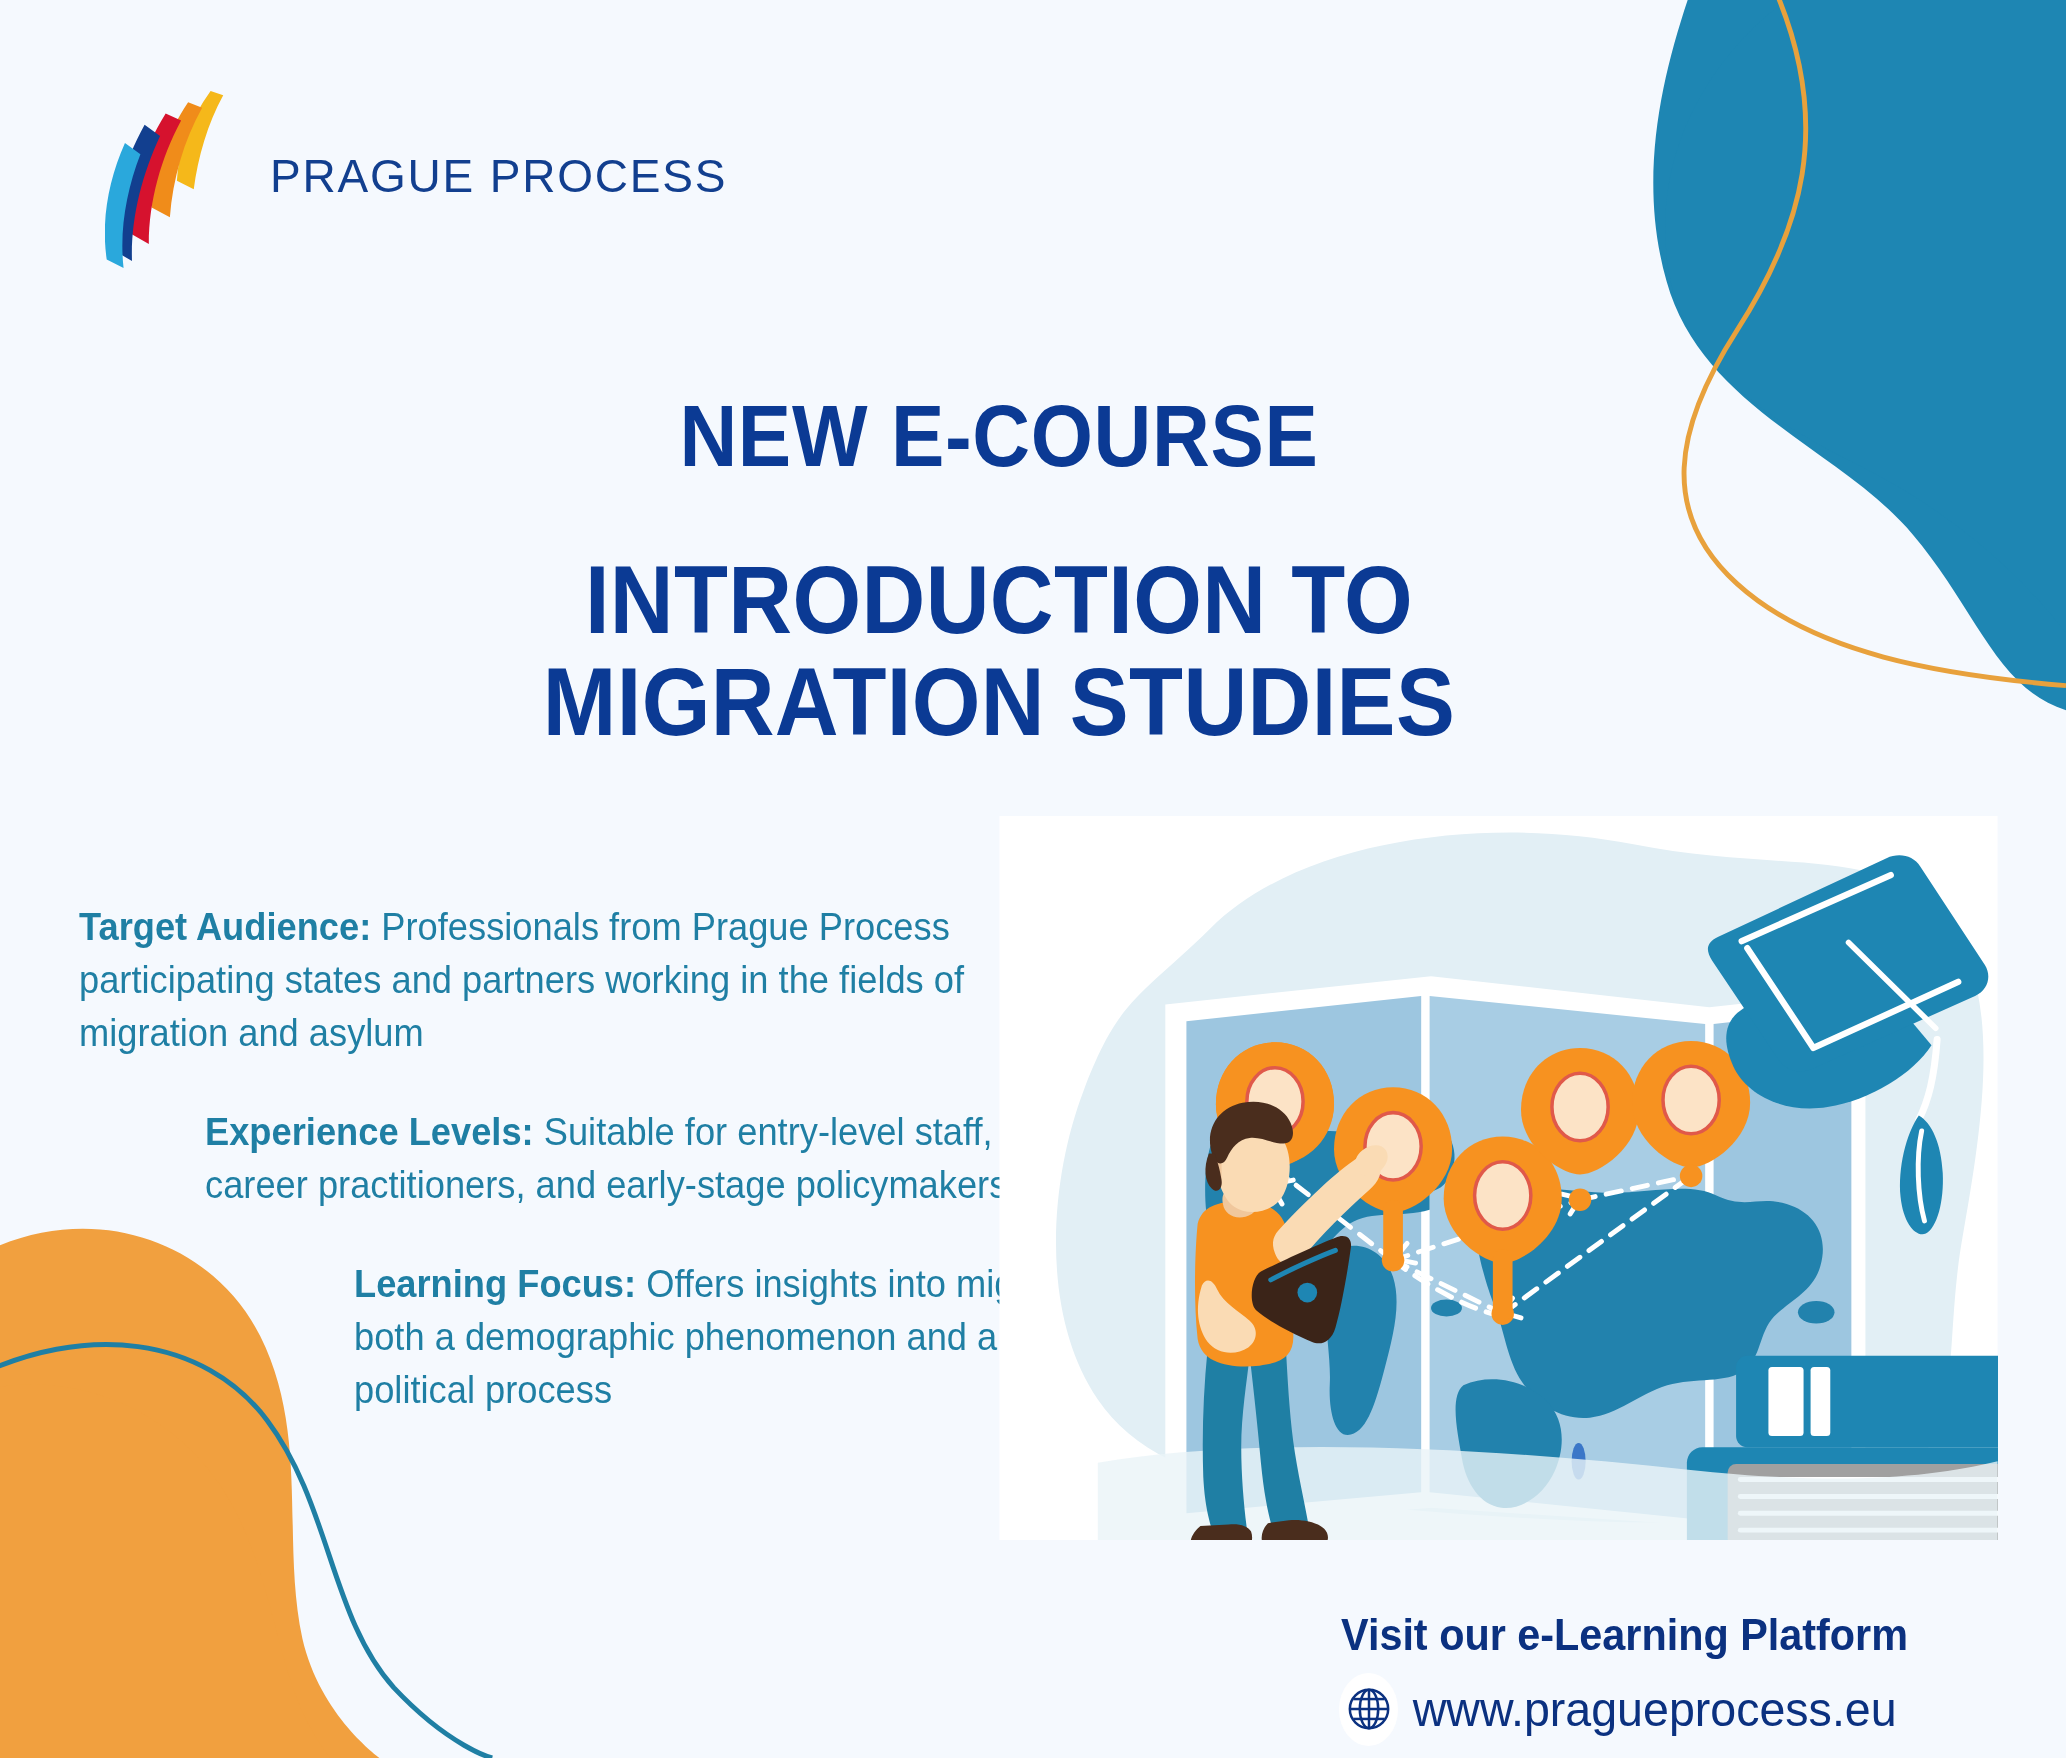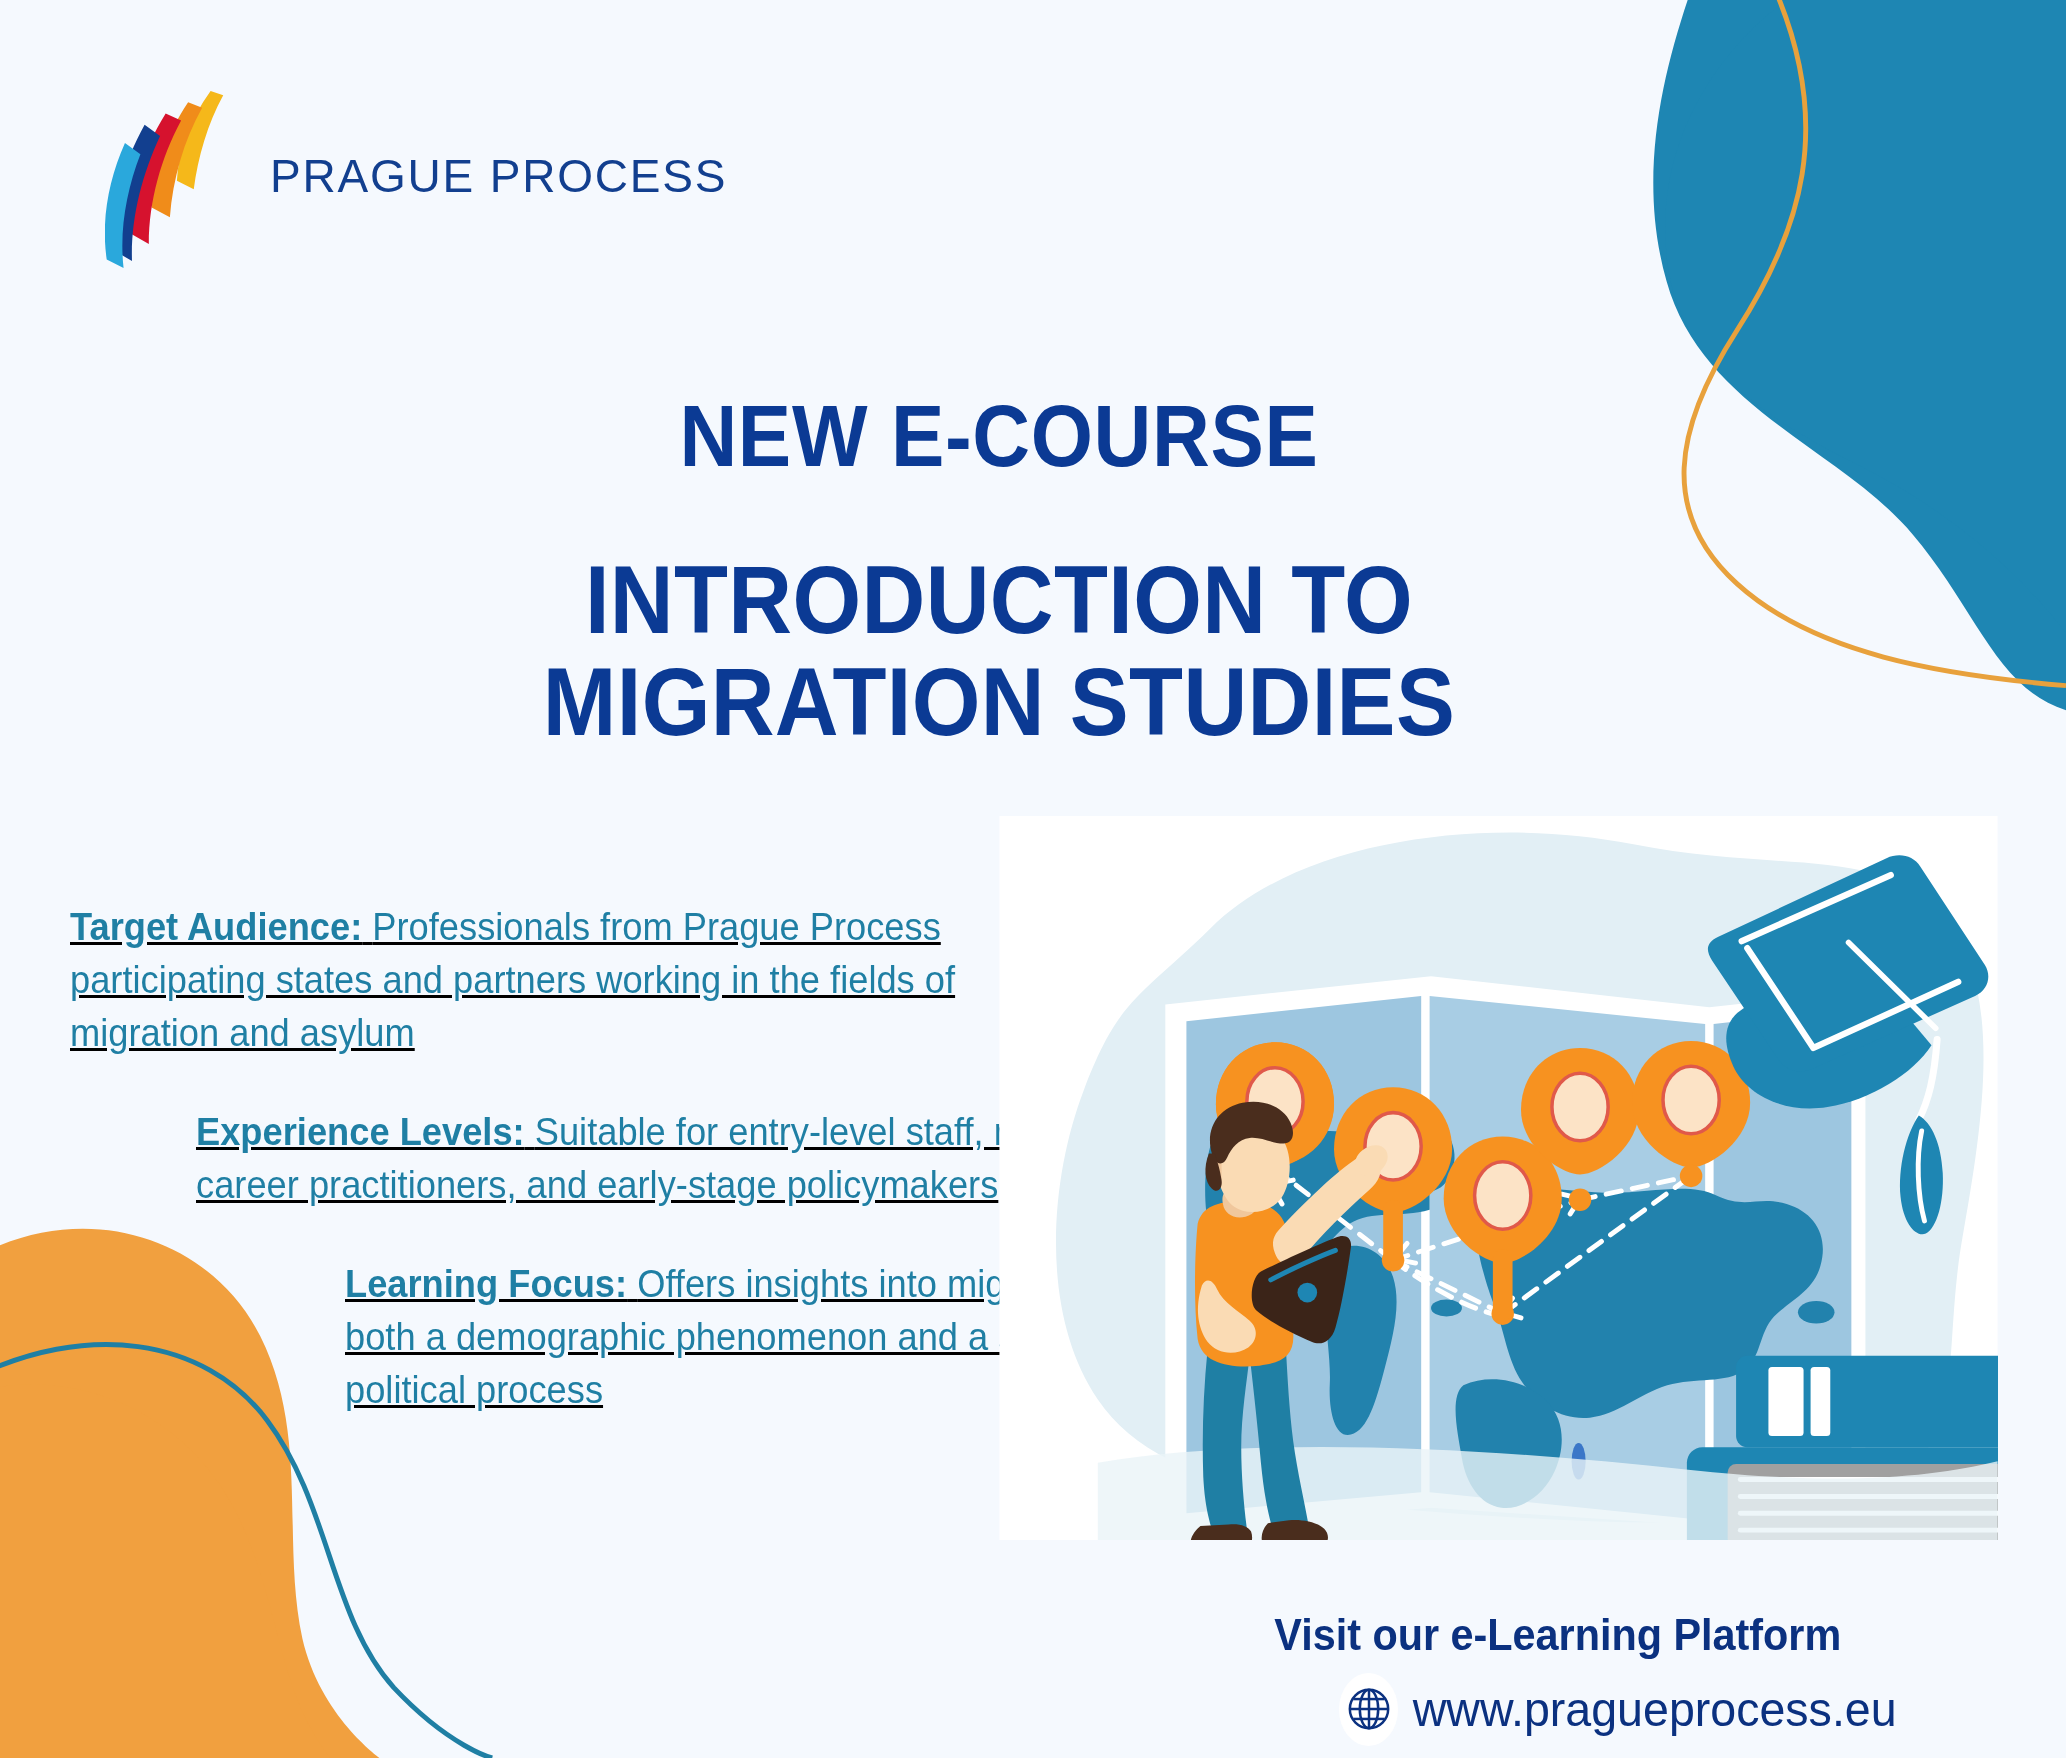--- a/index.html
+++ b/index.html
@@ -33,39 +33,39 @@
     transform:scaleX(.92);transform-origin:center;
   }
   .h-sub{
     font-size:96px;font-weight:700;letter-spacing:0.4px;
     color:#0b3a94;line-height:1.06;margin:0;
     transform:scaleX(.92);transform-origin:center;
   }
   .h-gap{height:68px;}
 
   
-  .facts{position:absolute;left:0;top:900px;width:1238px;text-decoration:underline;}
+  .facts{position:absolute;left:9px;top:900px;width:1238px;}
   .fact{
     color:#1f7fa4;
     font-size:39px;
     line-height:1.36;
     transform:scaleX(.93);
     transform-origin:left center;
   }
   .fact b{font-weight:700;color:#1f7fa4;}
   .fact-1{margin-left:70px;width:999px;}
   .fact-2{margin-left:196px;width:1013px;margin-top:46px;}
   .fact-3{margin-left:345px;width:935px;margin-top:46px;}
 
   
   .illus{position:absolute;left:999px;top:816px;width:999px;height:724px;}
   .illus svg{display:block;width:100%;height:100%;}
 
   
-  .footer{position:absolute;left:1252px;top:1610px;width:745px;}
+  .footer{position:absolute;left:1252px;top:1610px;width:745px;text-align:center;}
   .footer-head{
     font-size:44px;font-weight:700;color:#0b3180;
     transform:scaleX(.94);transform-origin:center;white-space:nowrap;
   }
   .footer-url-row{
     display:flex;align-items:center;justify-content:center;gap:2px;margin-top:12.7px;
   }
   .globe-badge{
     width:59px;height:73px;border-radius:50%;background:#ffffff;
     display:flex;align-items:center;justify-content:center;flex:0 0 auto;

